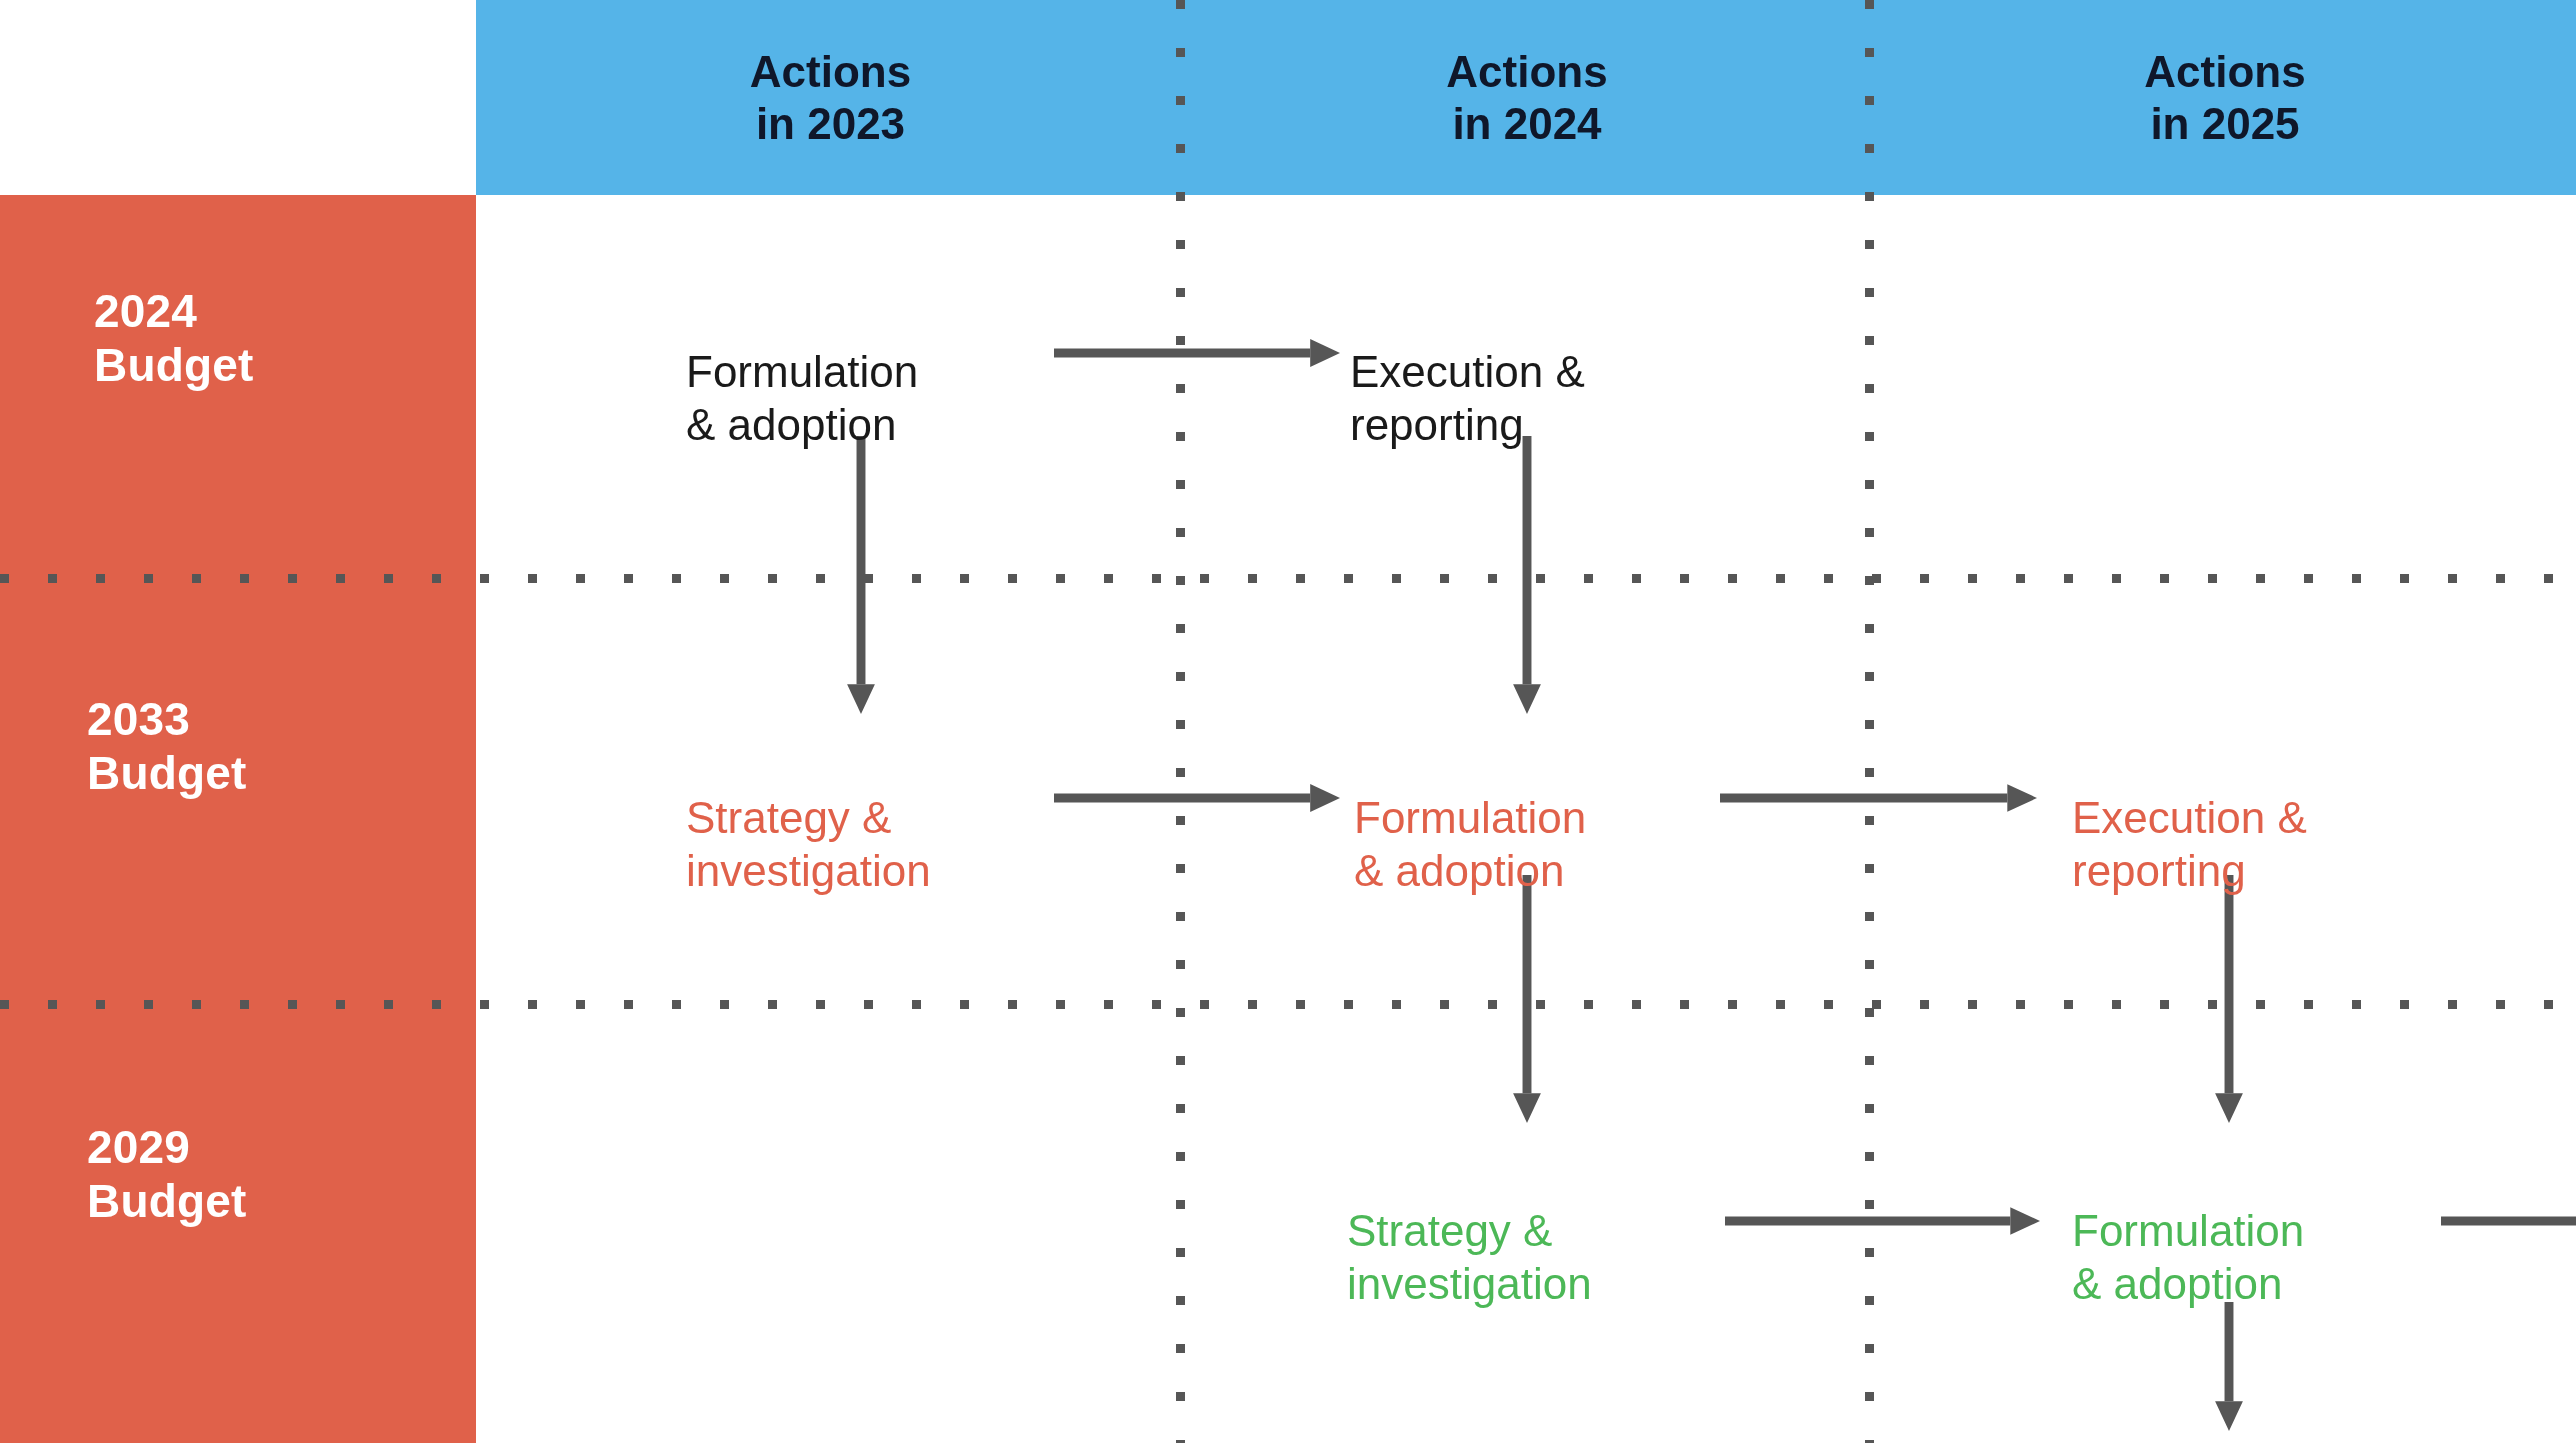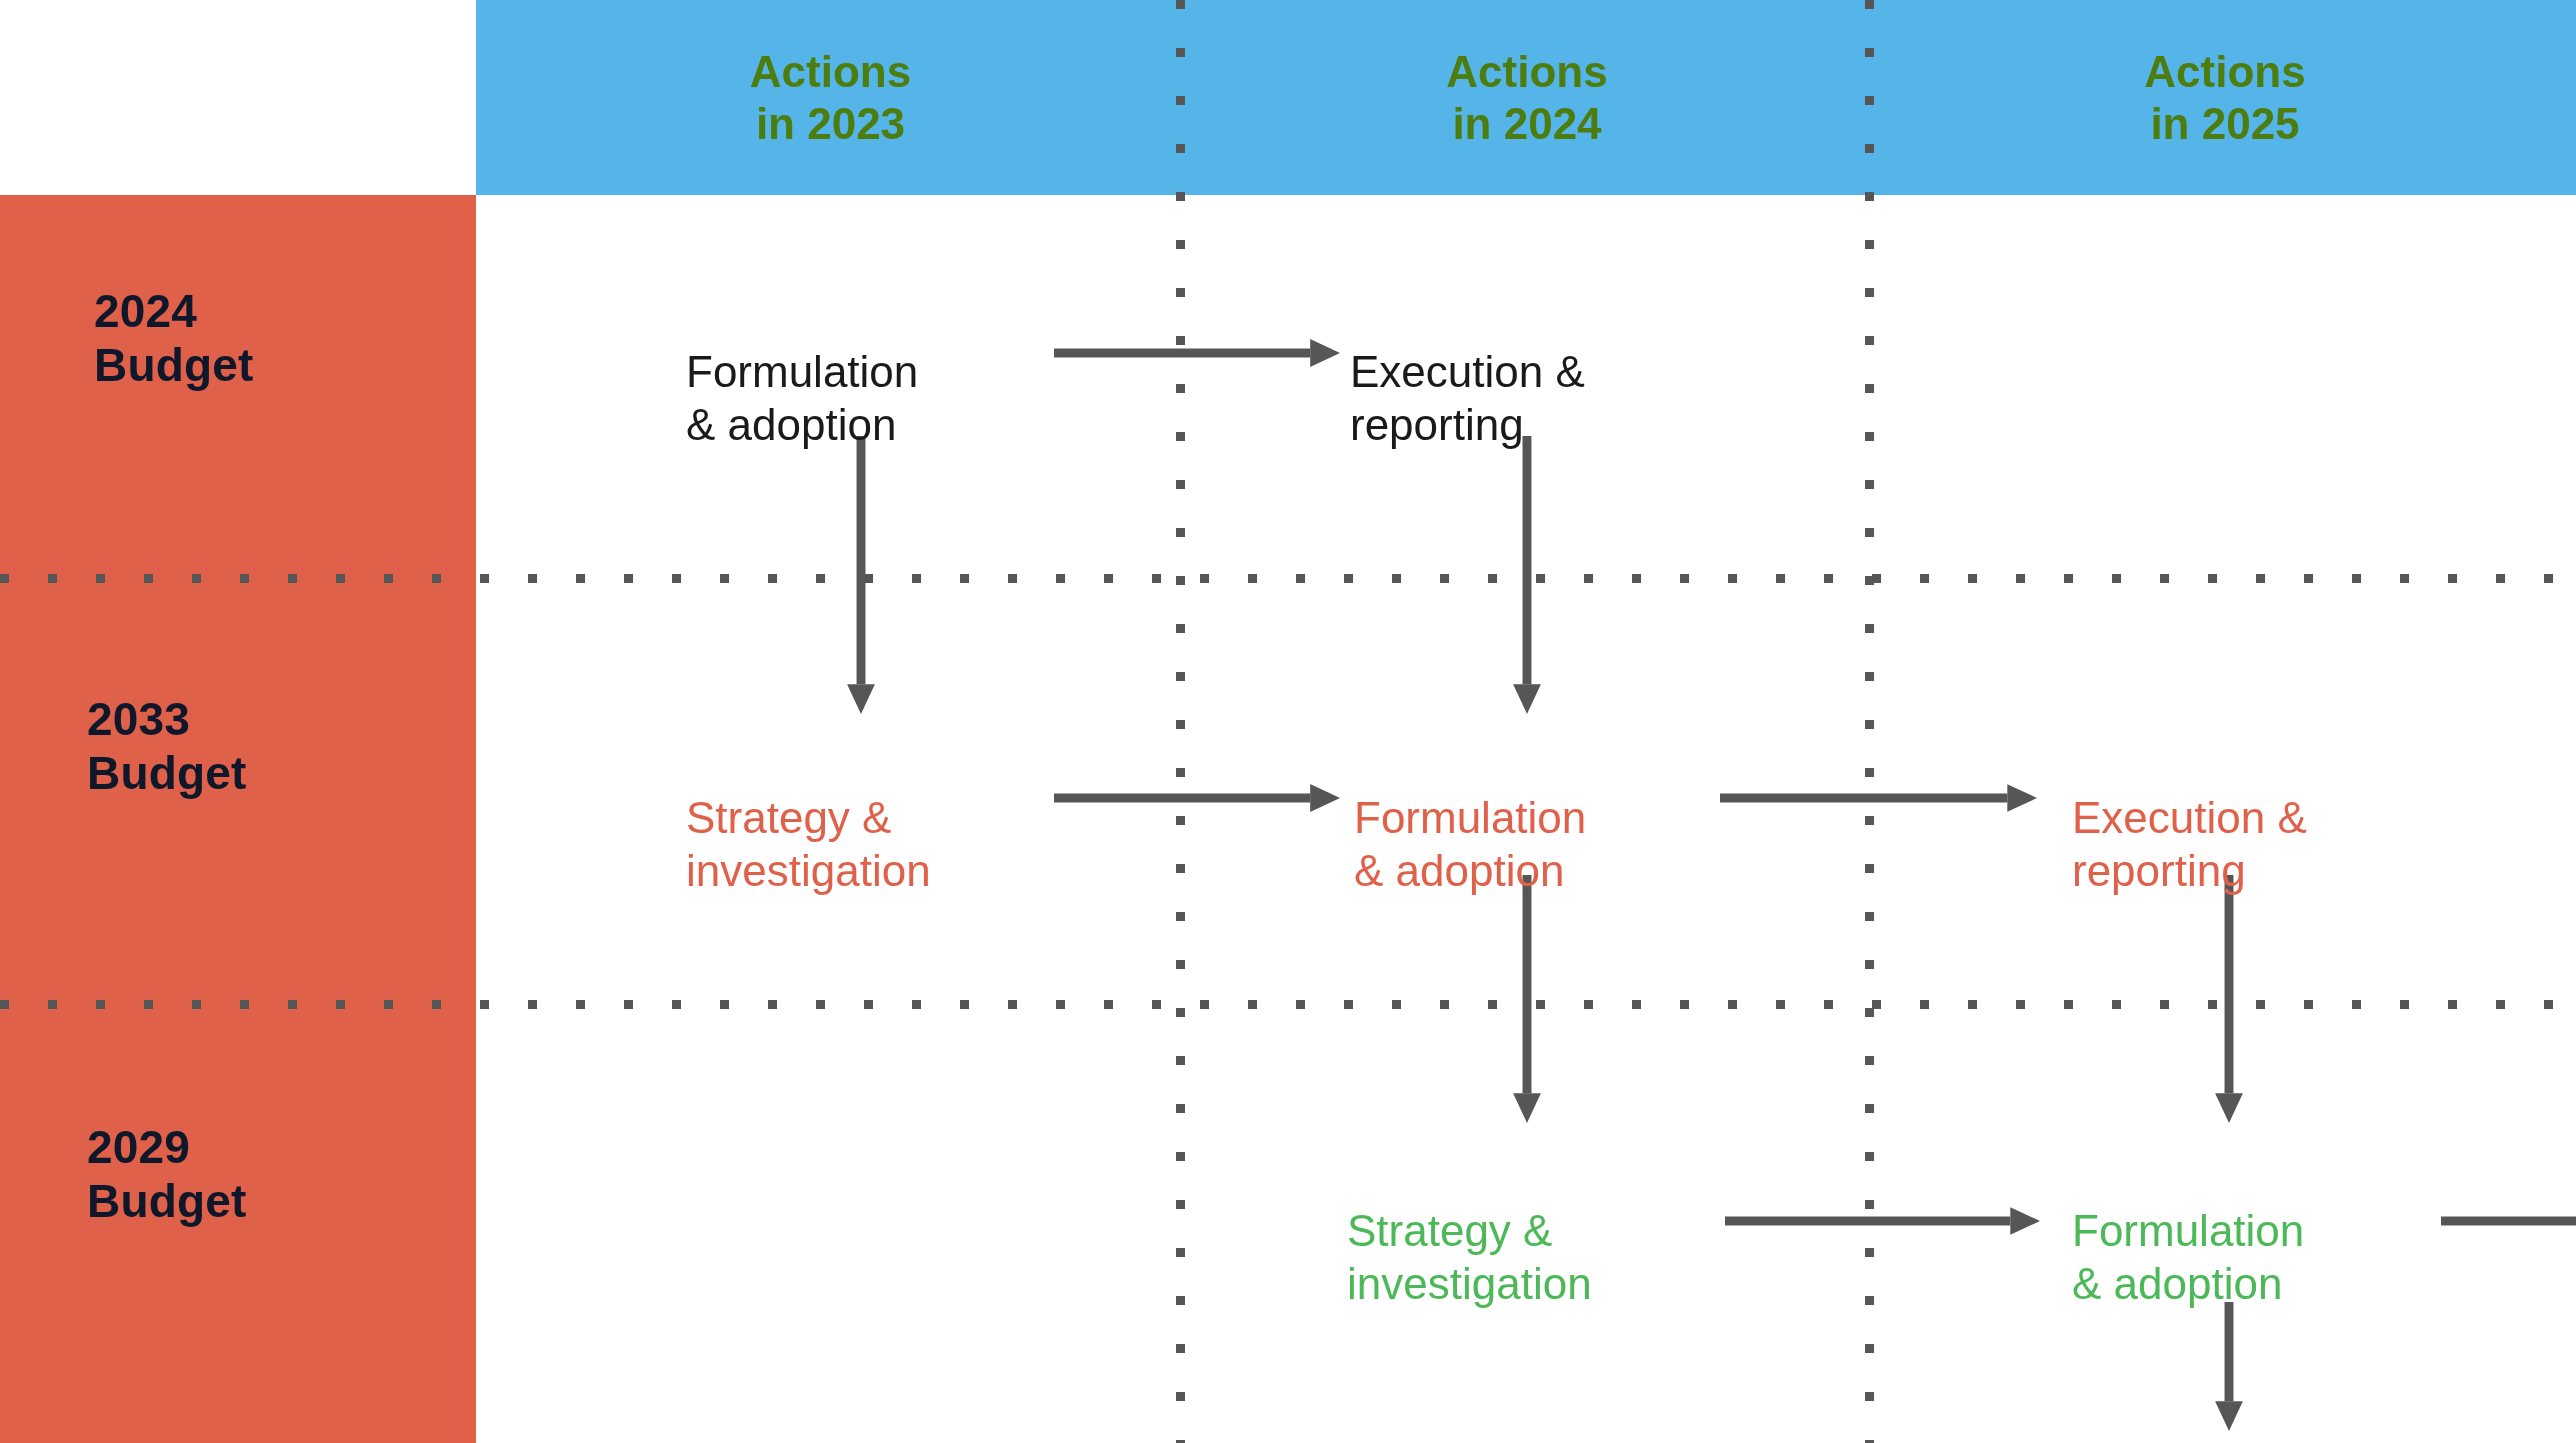--- a/index.html
+++ b/index.html
@@ -17,21 +17,21 @@
   .year-col{
     position:absolute;
     left:0;
     width:476px;
     background:#E0614A;
     z-index:6;
   }
   .year-label{
     position:absolute;
     left:94px;
-    color:#0f172a;
+    color:#ffffff;
     font-weight:bold;
     font-size:46px;
     line-height:1.18;
     letter-spacing:0.2px;
     white-space:pre-line;
   }
 
   
   .header-band{
     position:absolute;
@@ -42,21 +42,21 @@
     background:#55B4E8;
     z-index:5;
   }
   .header-cell{
     position:absolute;
     top:0;
     height:195px;
     display:flex;
     align-items:center;
     justify-content:center;
-    color:#4d7c0f;
+    color:#0f172a;
     font-weight:bold;
     font-size:44px;
     line-height:1.18;
     text-align:center;
     white-space:pre-line;
     z-index:7;
   }
 
   
   .vline{

